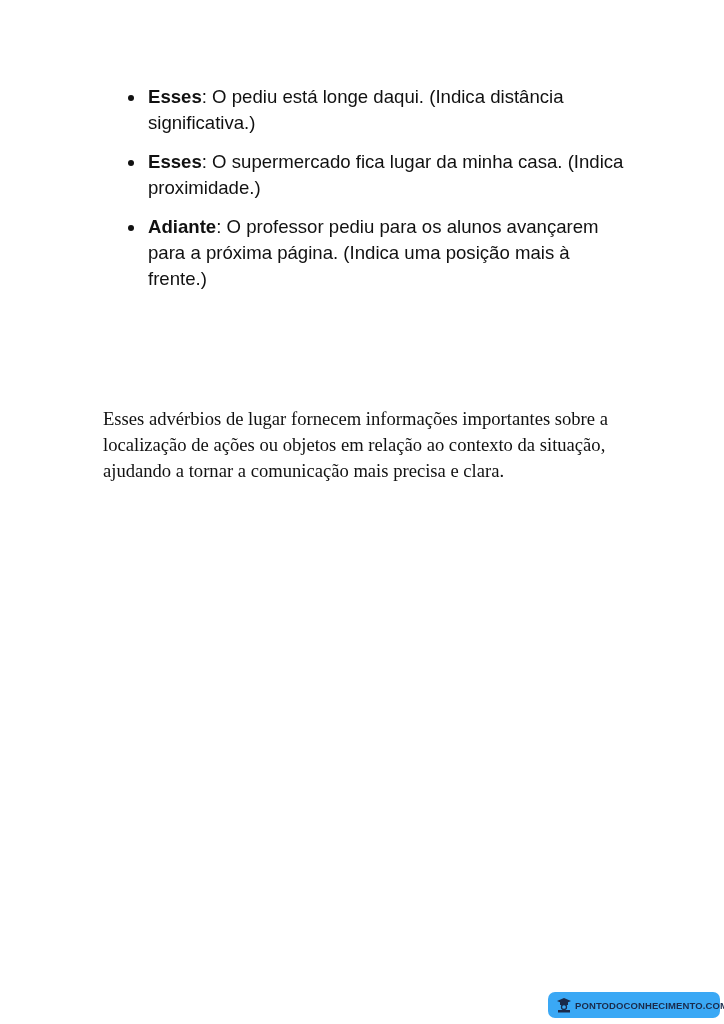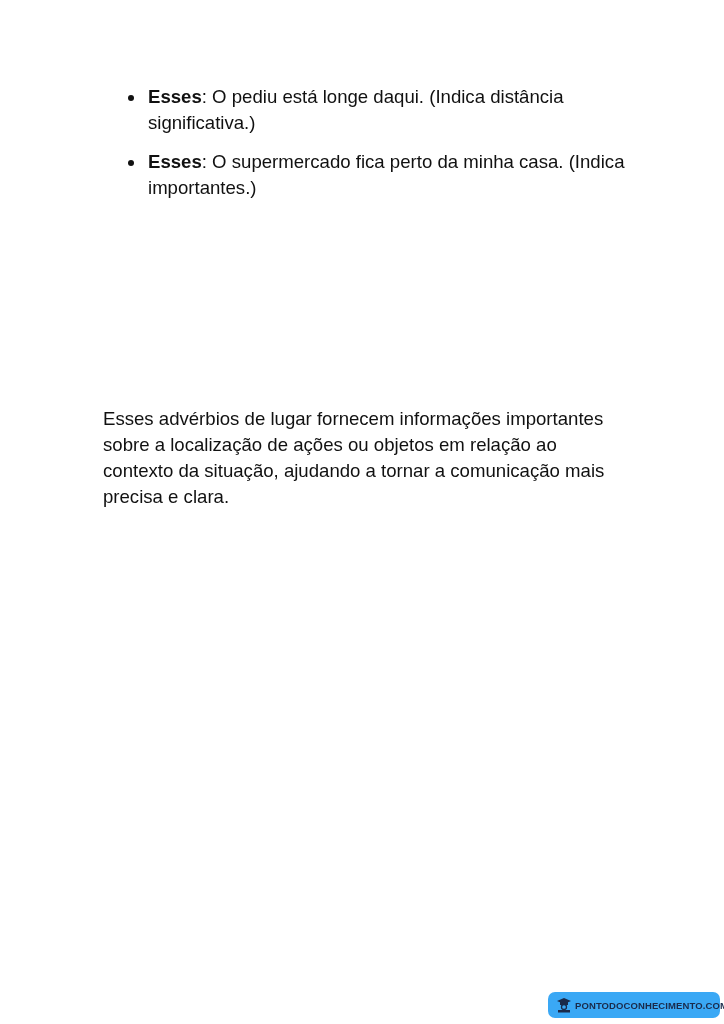--- a/index.html
+++ b/index.html
@@ -2,37 +2,41 @@
 <html><head>
   <meta charset="utf-8">
   <style>
     html, body { margin: 0; padding: 0; background: #ffffff; }
     body { width: 724px; height: 1024px; position: relative; overflow: hidden;
       font-family: "Liberation Sans", sans-serif; color: #111111; }
     .list { position: absolute; left: 128px; top: 84px; width: 500px; margin: 0; padding: 0; list-style: none; }
     .list-item { position: relative; padding-left: 20px; font-size: 18.6px; line-height: 26px; margin-bottom: 13px; }
     .bullet { position: absolute; left: 0; top: 11px; width: 6px; height: 6px; border-radius: 50%; background: #111; }
     .term { font-weight: bold; }
-    .para { position: absolute; left: 103px; top: 406px; width: 510px; font-size: 18.6px; line-height: 26px; margin: 0; }
+    .para { position: absolute; left: 103px; top: 406px; width: 510px; font-size: 18.6px; line-height: 26px; margin: 0; font-family: Liberation Serif, serif; }
     .badge { position: absolute; left: 548px; top: 992px; width: 172px; height: 26px; border-radius: 7px;
       background: #3aa8f5; display: flex; align-items: center; gap: 3px; padding-left: 8px; box-sizing: border-box; }
     .badge-icon { width: 16px; height: 16px; display: inline-block; }
     .badge-text { font-size: 9.5px; font-weight: bold; color: #1a2a4a; letter-spacing: 0.1px; }
   </style>
 </head>
 <body>
 
 <ul class="list">
   <li class="list-item">
     <span class="bullet"></span>
     <span class="term">Esses</span><span>: O pediu está longe daqui. (Indica distância significativa.)</span>
   </li>
   <li class="list-item">
     <span class="bullet"></span>
-    <span class="term">Esses</span><span>: O supermercado fica perto da minha casa. (Indica importantes.)</span>
+    <span class="term">Esses</span><span>: O supermercado fica lugar da minha casa. (Indica proximidade.)</span>
+  </li>
+  <li class="list-item">
+    <span class="bullet"></span>
+    <span class="term">Adiante</span><span>: O professor pediu para os alunos avançarem para a próxima página. (Indica uma posição mais à frente.)</span>
   </li>
 </ul>
 
 <p class="para">Esses advérbios de lugar fornecem informações importantes sobre a localização de ações ou objetos em relação ao contexto da situação, ajudando a tornar a comunicação mais precisa e clara.</p>
 
 <a class="badge">
   <span class="badge-icon">
     <svg width="16" height="16" viewBox="0 0 16 16">
       <polygon points="8,1 15,4 8,7 1,4" fill="#1a2a4a"></polygon>
       <rect x="4" y="5" width="8" height="3" fill="#1a2a4a"></rect>

